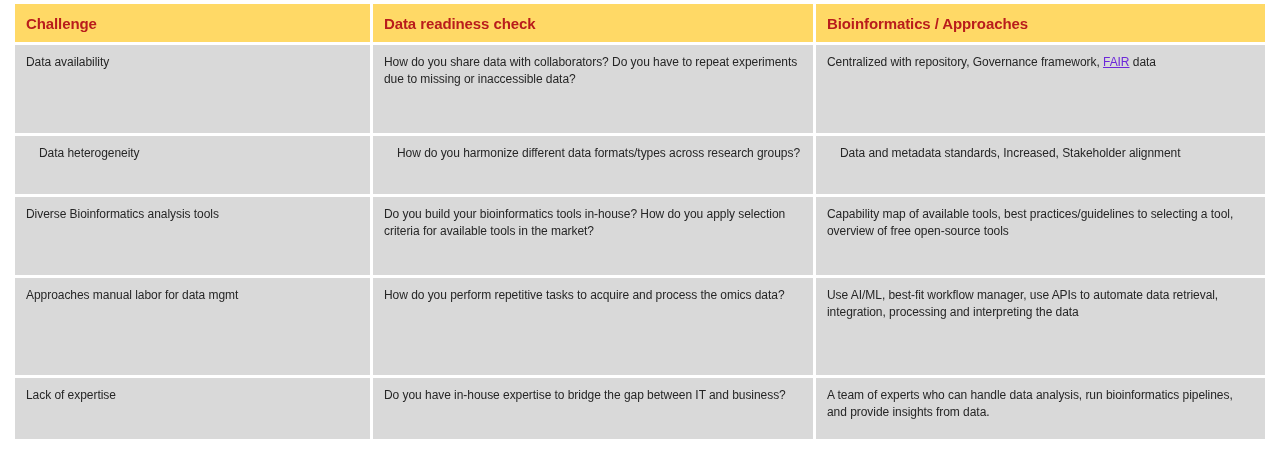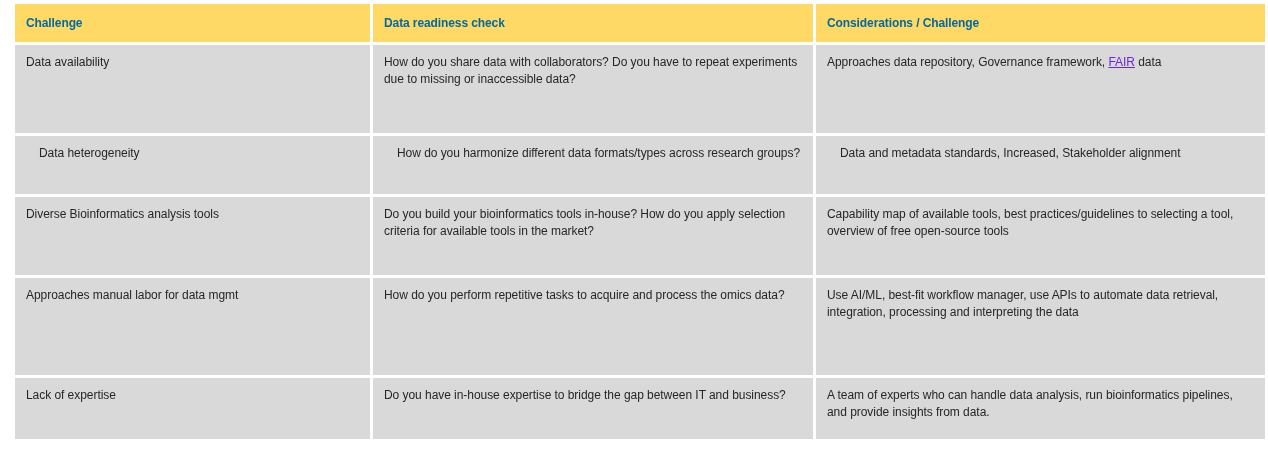--- a/index.html
+++ b/index.html
@@ -28,22 +28,22 @@
     table-layout: fixed;
     width: 1244px;
   }
 
   table.matrix col.c1 { width: 355px; }
   table.matrix col.c2 { width: 440px; }
   table.matrix col.c3 { width: 449px; }
 
   thead th {
     background: #FFD966;
-    color: #0369a1;
-    font-size: 12px;
+    color: #b91c1c;
+    font-size: 15px;
     font-weight: bold;
     text-align: left;
     vertical-align: middle;
     padding: 9px 10px 9px 11px;
     height: 20px;
     letter-spacing: -0.1px;
   }
 
   tbody td {
     background: #D9D9D9;
@@ -80,34 +80,34 @@
   <table class="matrix">
     <colgroup>
       <col class="c1">
       <col class="c2">
       <col class="c3">
     </colgroup>
     <thead>
       <tr>
         <th>Challenge</th>
         <th>Data readiness check</th>
-        <th>Considerations / Challenge</th>
+        <th>Bioinformatics / Approaches</th>
       </tr>
     </thead>
     <tbody>
 
       <tr class="r1">
         <td>
           <span class="cell-text">Data availability</span>
         </td>
         <td>
           <span class="cell-text">How do you share data with collaborators? Do you have to repeat experiments due to missing or inaccessible data?</span>
         </td>
         <td>
-          <span>Approaches data repository, Governance framework, </span><a class="inline-link" href="#">FAIR</a><span> data</span>
+          <span>Centralized with repository, Governance framework, </span><a class="inline-link" href="#">FAIR</a><span> data</span>
         </td>
       </tr>
 
       <tr class="r2">
         <td>
           <span class="cell-text">Data heterogeneity</span>
         </td>
         <td>
           <span class="cell-text">How do you harmonize different data formats/types across research groups?</span>
         </td>

